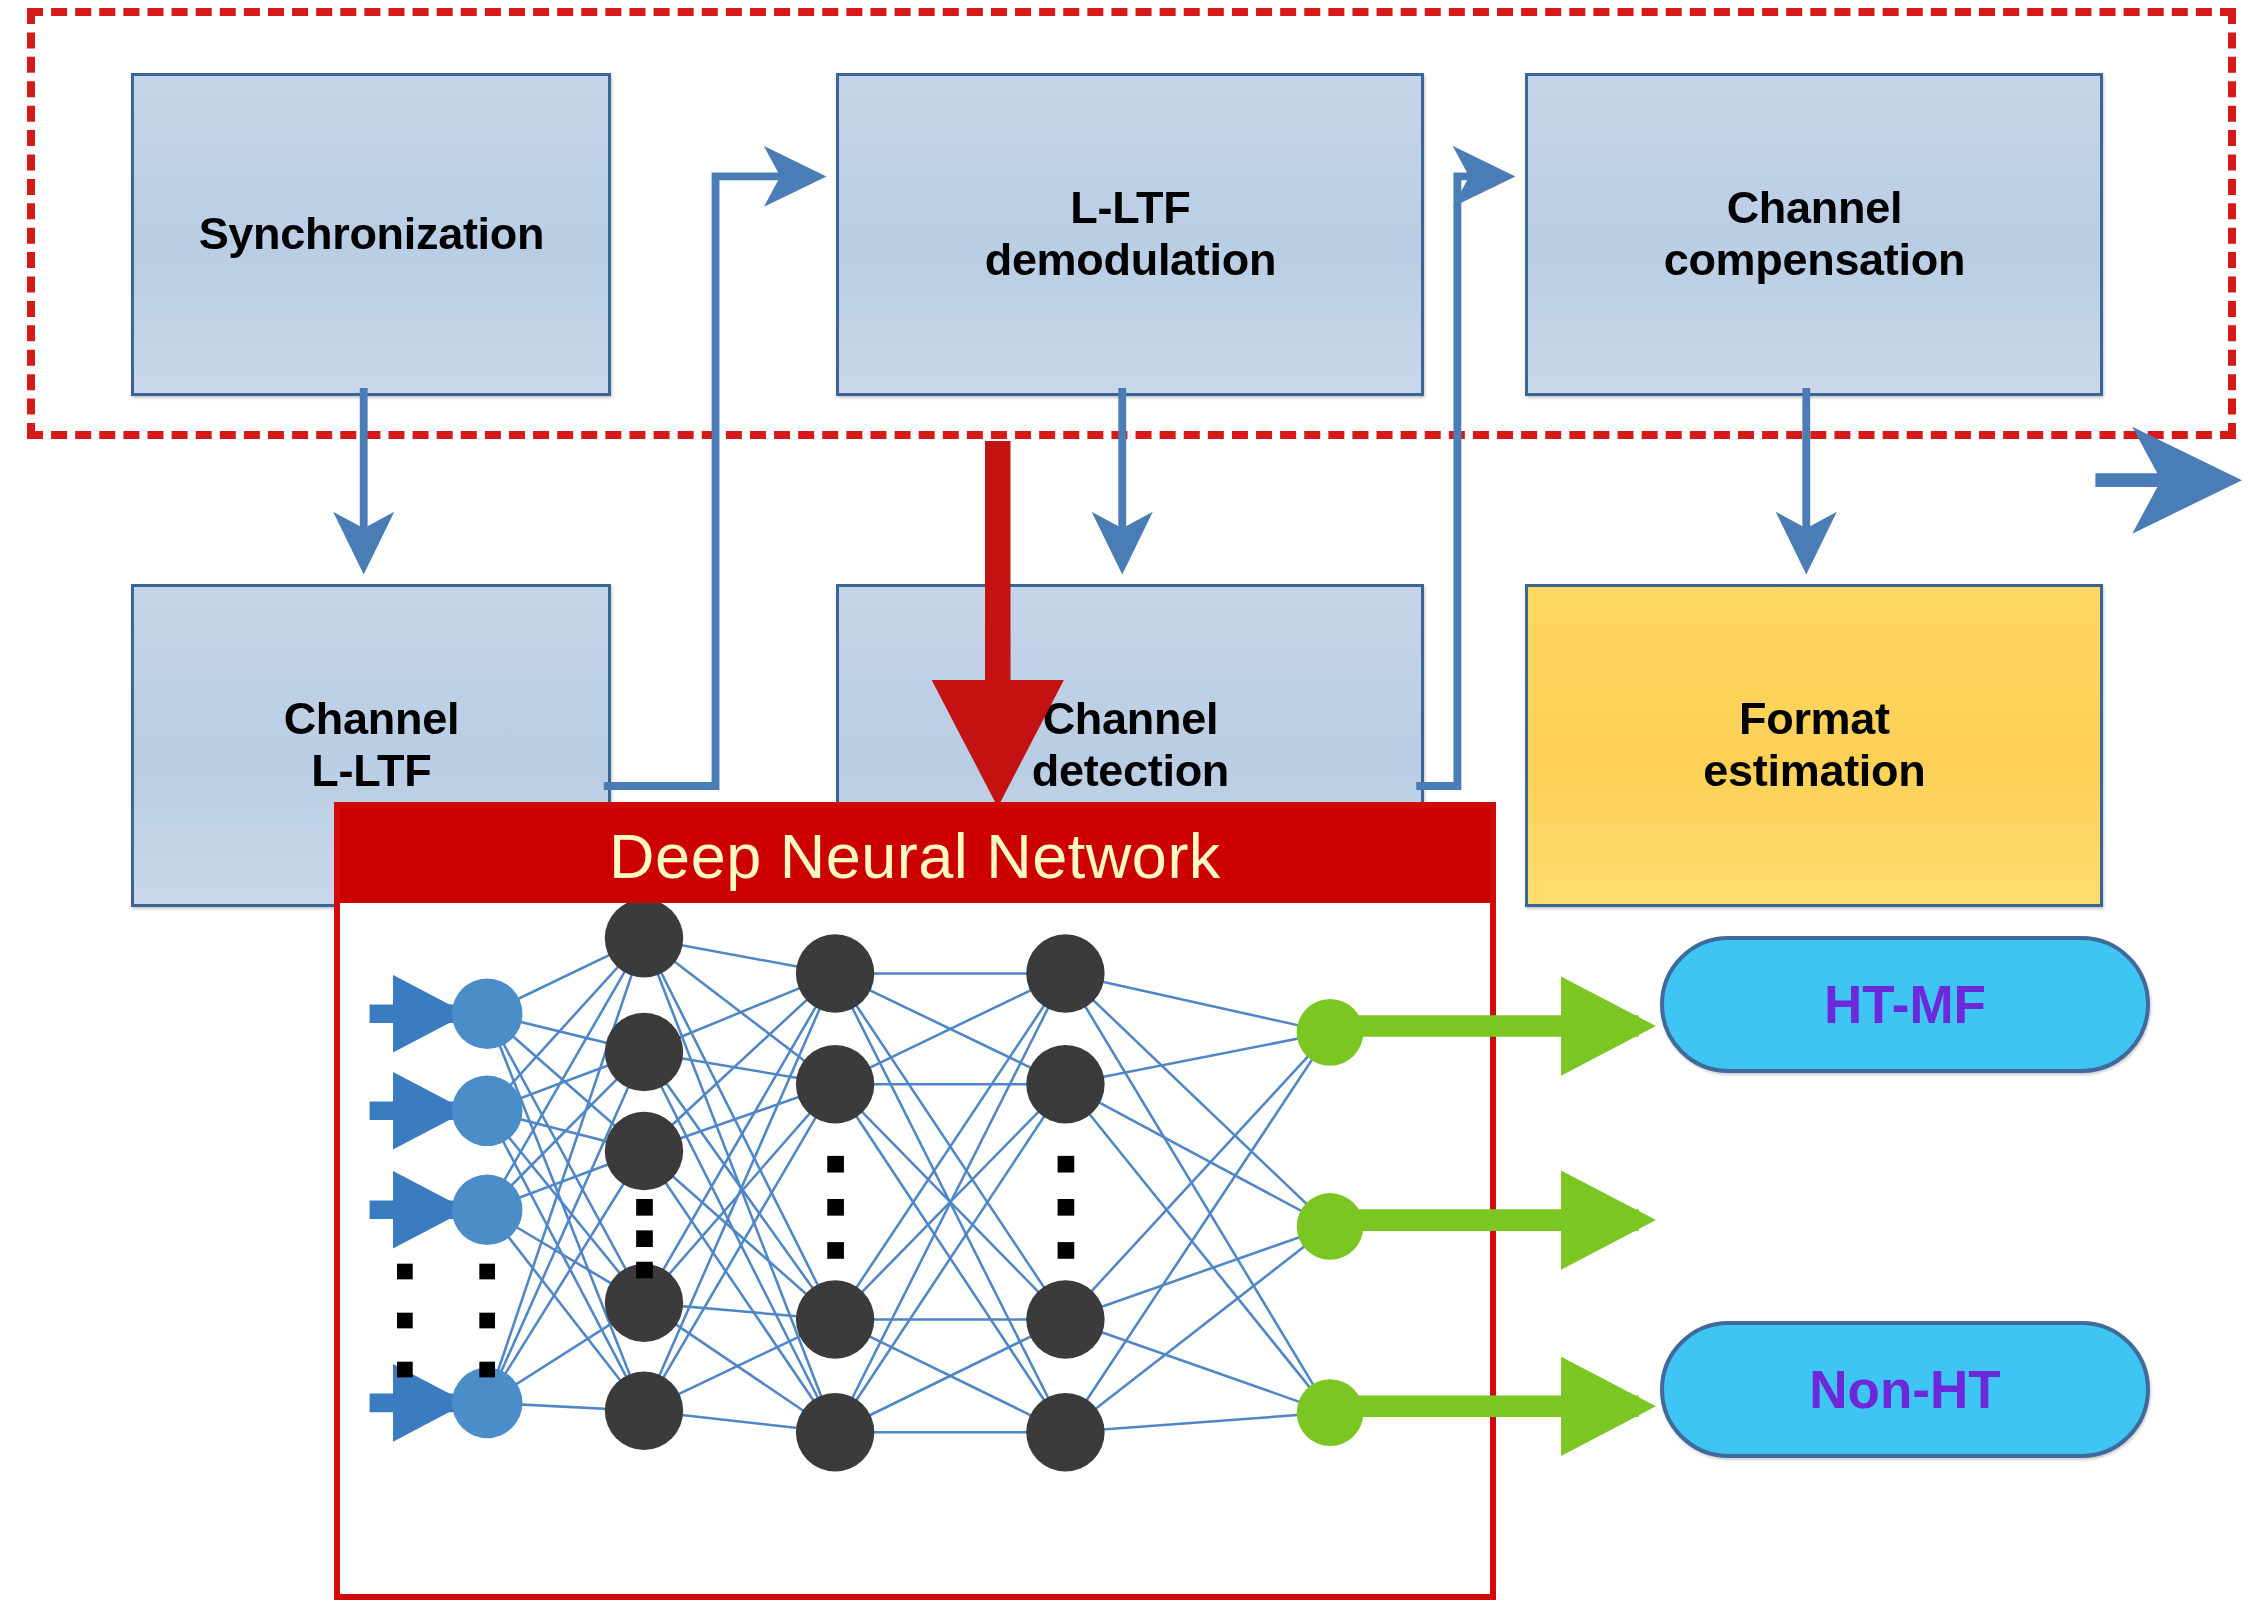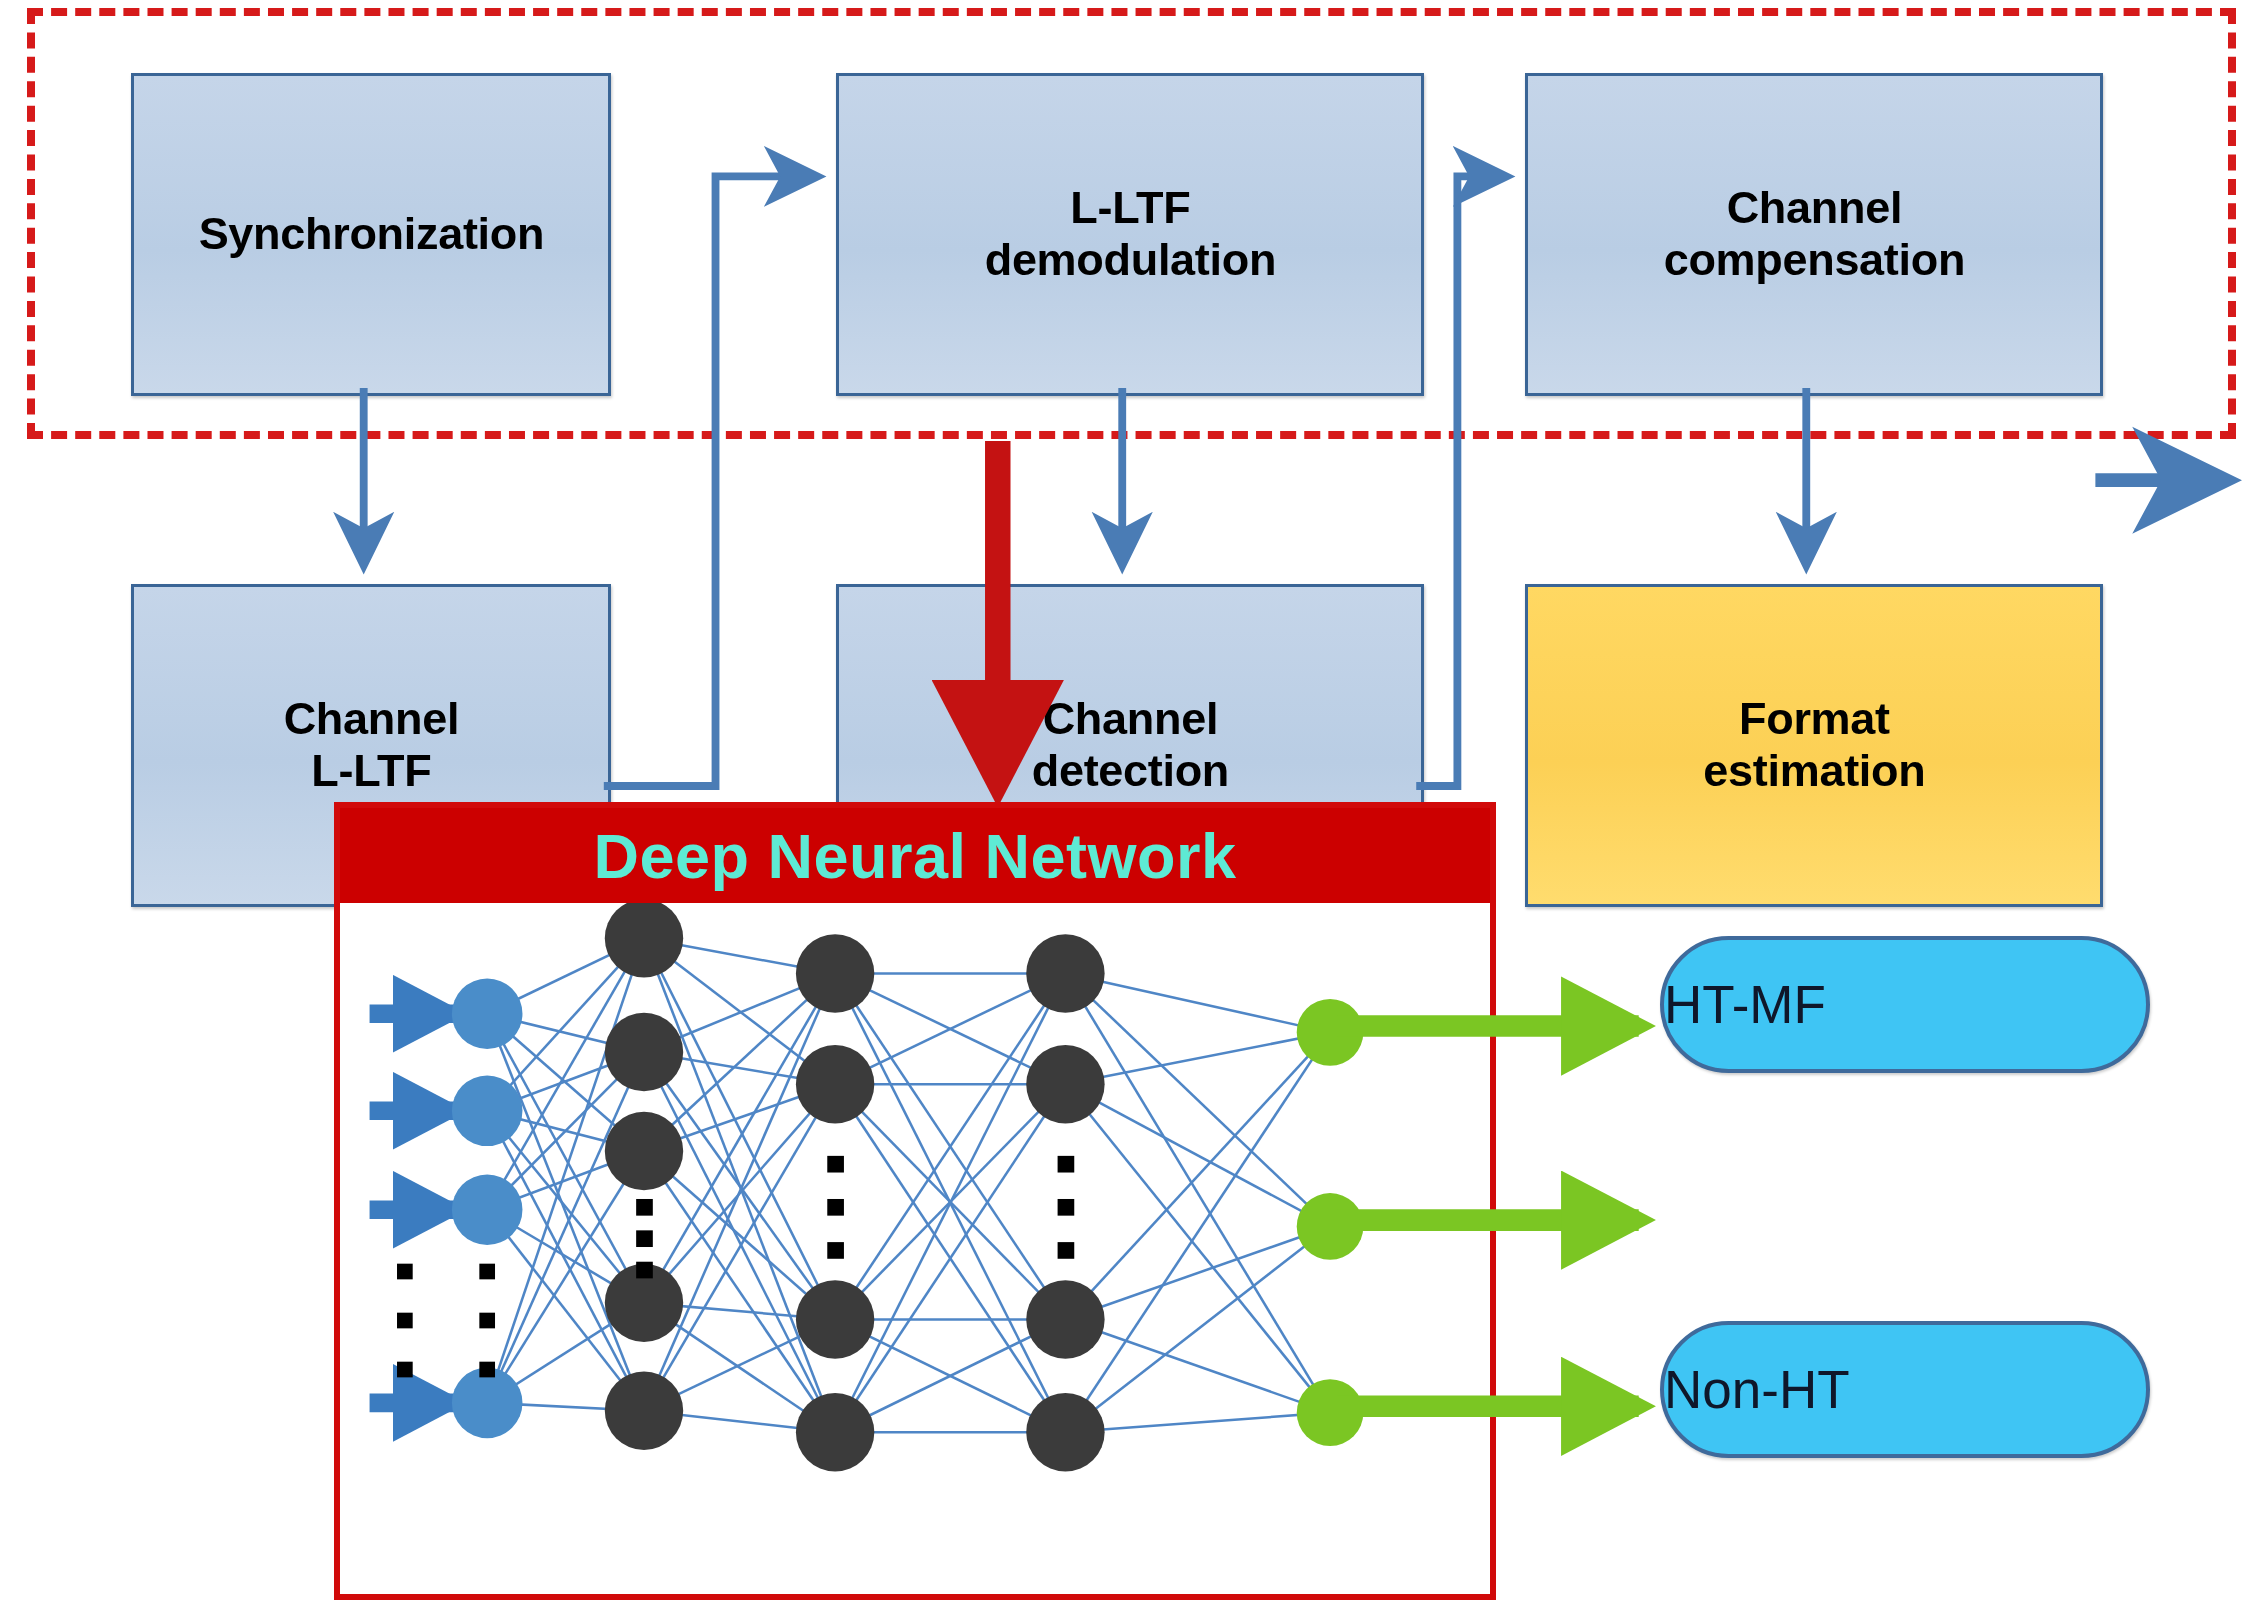--- a/index.html
+++ b/index.html
@@ -80,23 +80,23 @@
     background: #ffffff;
   }
   #dnn-title {
     position: absolute;
     left: 0;
     top: 0;
     width: 100%;
     height: 95px;
     box-sizing: border-box;
     background: #cc0000;
-    color: #5eead4;
+    color: #fef9c3;
     font-size: 63px;
-    font-weight: bold;
+    font-weight: normal;
     display: flex;
     align-items: center;
     justify-content: center;
     letter-spacing: 0.5px;
   }
   #nn-canvas {
     position: absolute;
     left: 0;
     top: 95px;
     width: 1149px;
@@ -108,23 +108,24 @@
     position: absolute;
     box-sizing: border-box;
     left: 1660px;
     width: 490px;
     height: 137px;
     border: 4.9px solid #3f6a9b;
     border-radius: 69px;
     background: #3fc5f4;
     display: flex;
     align-items: center;
+    justify-content: center;
     font-size: 53px;
-    font-weight: normal;
-    color: #0f172a;
+    font-weight: bold;
+    color: #6d28d9;
     box-shadow: 1px 2px 2.9px rgba(0,0,0,0.2);
   }
   #pill-0 { top: 936px; }
   #pill-1 { top: 1129px; }
   #pill-2 { top: 1321px; }
 </style>
 </head>
 <body>
 
 <div id="root">

